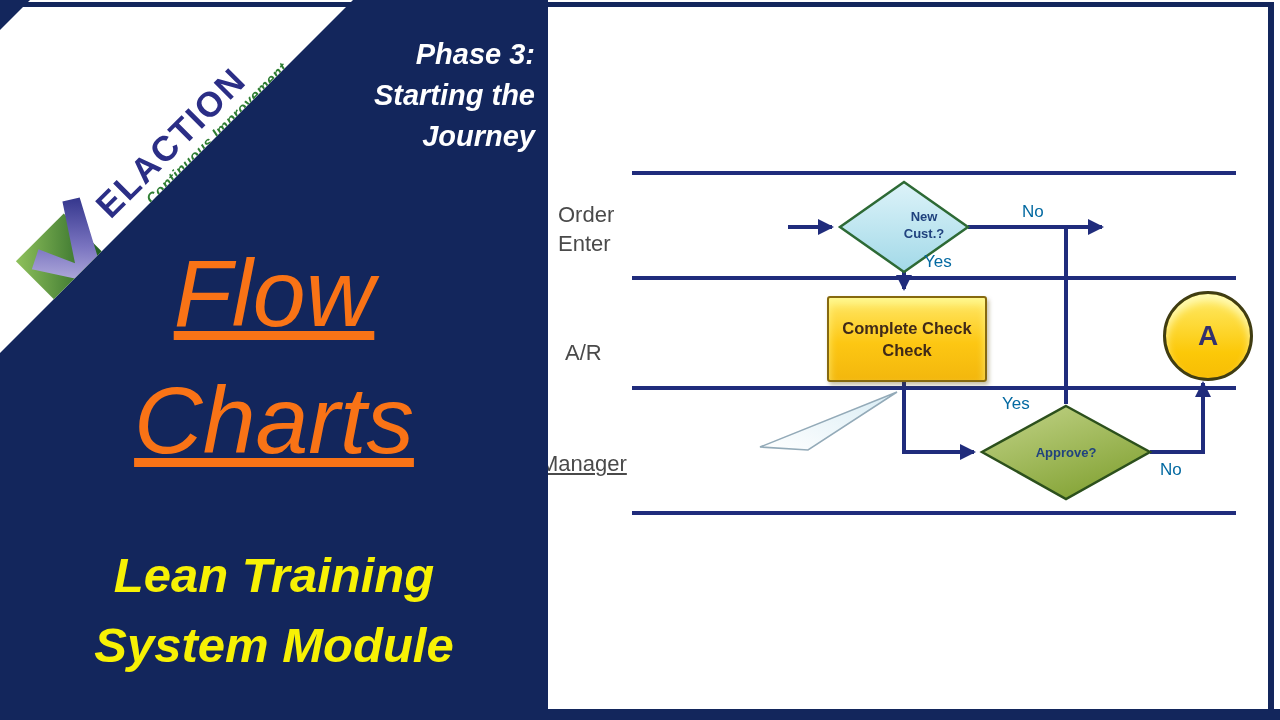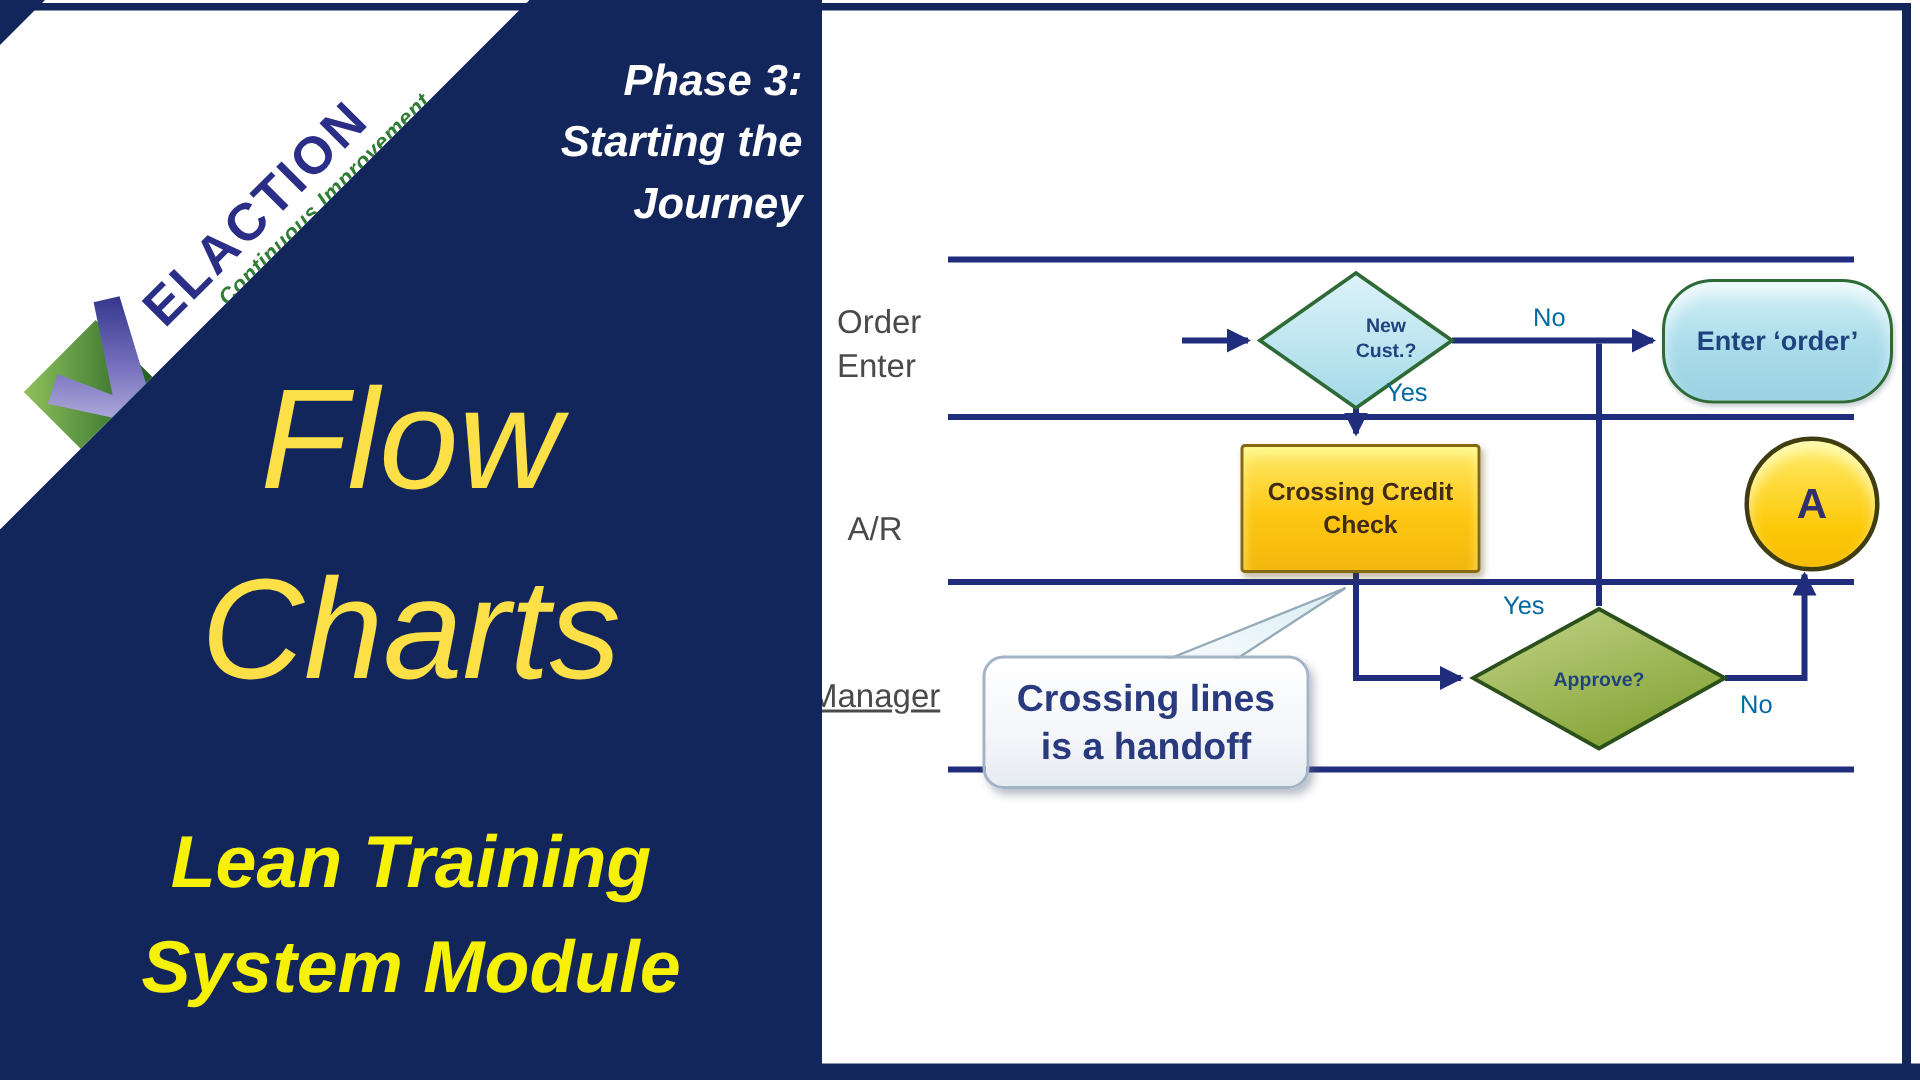--- a/index.html
+++ b/index.html
@@ -13,21 +13,21 @@
           clip-path:polygon(30px 0,353px 0,0 353px,0 30px);}
   .logo{position:absolute;left:-16px;top:92px;width:372px;height:126px;
         transform:rotate(-45deg);display:flex;align-items:center;gap:4px;}
   .logo-text{display:flex;flex-direction:column;}
   .brand{font-size:35px;font-weight:bold;color:#2b2e86;letter-spacing:2px;line-height:1;}
   .tagline{font-size:15px;font-style:italic;font-weight:bold;color:#2e7d32;
            margin-left:40px;margin-top:0px;letter-spacing:0.5px;}
   .phase{position:absolute;top:10px;right:13px;text-align:right;color:#ffffff;
          font-size:29px;font-weight:bold;font-style:italic;line-height:1.42;margin-top:24px;}
   .big-title{position:absolute;left:0;top:230px;width:548px;text-align:center;
-             color:#fde047;font-size:95px;font-style:italic;line-height:1.34;}
+             color:#f97316;font-size:95px;font-style:italic;line-height:1.34;text-decoration:underline;}
   .footer-title{position:absolute;left:0;top:541px;width:548px;text-align:center;
                 color:#f7f105;font-size:49px;font-weight:bold;font-style:italic;line-height:1.42;}
 
   
   .frame-top{position:absolute;left:0;top:2px;width:1274px;height:5px;background:#13265c;}
   .frame-right{position:absolute;left:1268px;top:2px;width:6px;height:708px;background:#13265c;}
   .frame-bottom{position:absolute;left:0;top:709px;width:1280px;height:11px;background:#13265c;}
 
   
   .fc-svg{position:absolute;left:0;top:0;width:1280px;height:720px;}
@@ -101,31 +101,28 @@
   <div class="lane-label pre" style="left:558px;top:200px;">Order
 Enter</div>
   <div class="lane-label" style="left:565px;top:338px;">A/R</div>
   <div class="lane-label" style="left:540px;top:449px;text-decoration:underline;">Manager</div>
 
   <div class="edge-label" style="left:1022px;top:202px;">No</div>
   <div class="edge-label" style="left:924px;top:252px;">Yes</div>
   <div class="edge-label" style="left:1002px;top:394px;">Yes</div>
   <div class="edge-label" style="left:1160px;top:460px;">No</div>
 
-  <div class="node pill" style="left:1108px;top:186px;width:150px;height:79px;">Enter ‘order’</div>
-  <div class="node gold-box pre" style="left:827px;top:296px;width:156px;height:82px;">Crossing Credit
+  <div class="node gold-box pre" style="left:827px;top:296px;width:156px;height:82px;">Complete Check
 Check</div>
   <div class="node circle-a" style="left:1163px;top:291px;width:84px;height:84px;">A</div>
 
   <div class="diamond-text pre" style="left:874px;top:201px;width:100px;height:50px;font-size:13px;line-height:1.3;">New
 Cust.?</div>
   <div class="diamond-text" style="left:1016px;top:439px;width:100px;height:26px;font-size:13px;">Approve?</div>
 
-  <div class="callout pre" style="left:655px;top:437px;width:214px;height:85px;">Crossing lines
-is a handoff</div>
 
   <div class="left-panel">
     <div class="stripe">
       <div class="logo">
         <svg width="94" height="94" viewBox="0 0 100 100">
           <defs>
             <linearGradient id="gsq" x1="0" y1="0" x2="1" y2="1">
               <stop offset="0" stop-color="#8fc15c"></stop>
                 <stop offset="1" stop-color="#14531a"></stop>
             </linearGradient>

